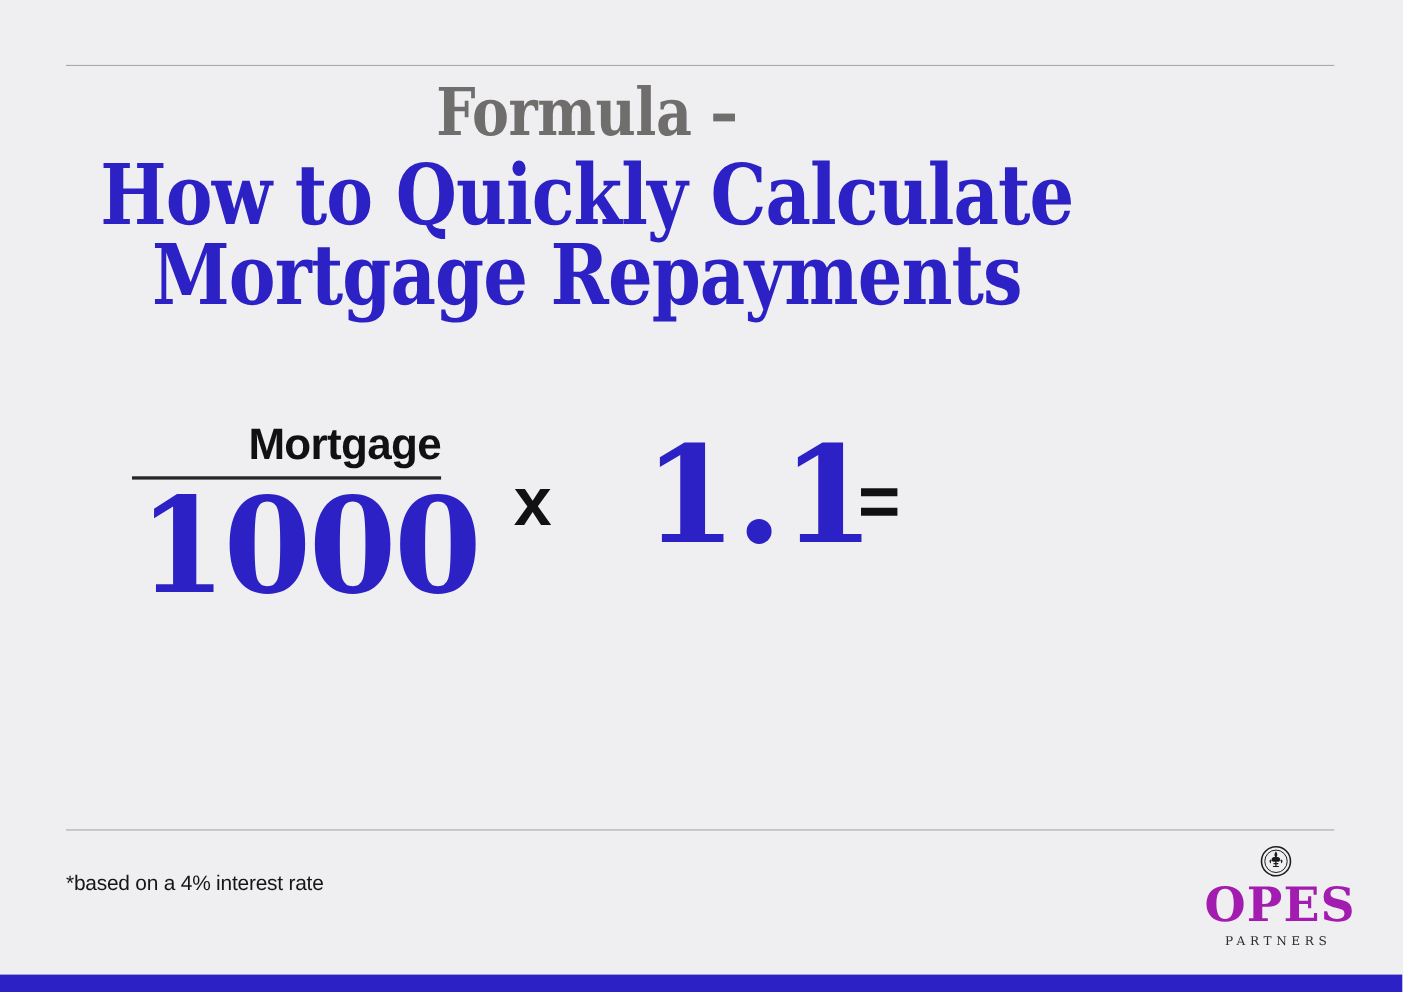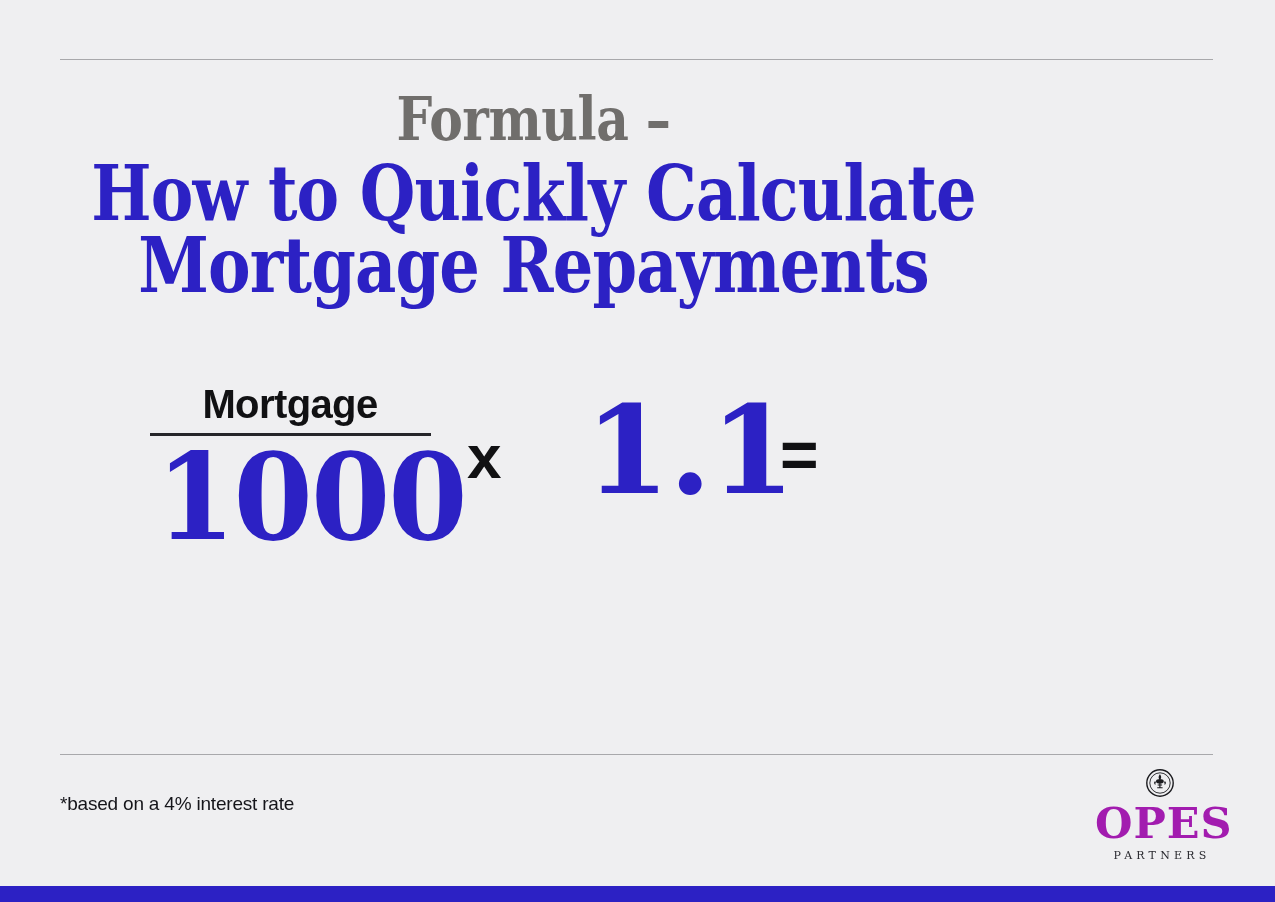--- a/index.html
+++ b/index.html
@@ -29,21 +29,21 @@
     height: 1px;
     background: #a8a8ab;
   }
   .rule-top { top: 59px; }
   .rule-bottom { top: 754px; }
 
   
   .heading {
     position: absolute;
     left: 0;
-    top: 82px;
+    top: 66px;
     width: 1067px;
     text-align: center;
     font-family: "DejaVu Serif", "Liberation Serif", serif;
   }
   .heading .eyebrow {
     display: block;
     color: #706e6c;
     font-size: 60px;
     font-weight: 700;
     line-height: 74px;
@@ -66,24 +66,24 @@
   .formula {
     position: absolute;
     left: 60px;
     top: 370px;
     width: 1100px;
     height: 220px;
   }
 
   .fraction {
     position: absolute;
-    left: 89px;
+    left: 59px;
     top: 12px;
     width: 282px;
-    text-align: center;
+    text-align: right;
   }
   .fraction .numerator {
     font-family: "Liberation Sans", sans-serif;
     font-weight: 700;
     font-size: 40px;
     line-height: 44px;
     color: #111113;
     letter-spacing: -0.6px;
   }
   .fraction .bar {

